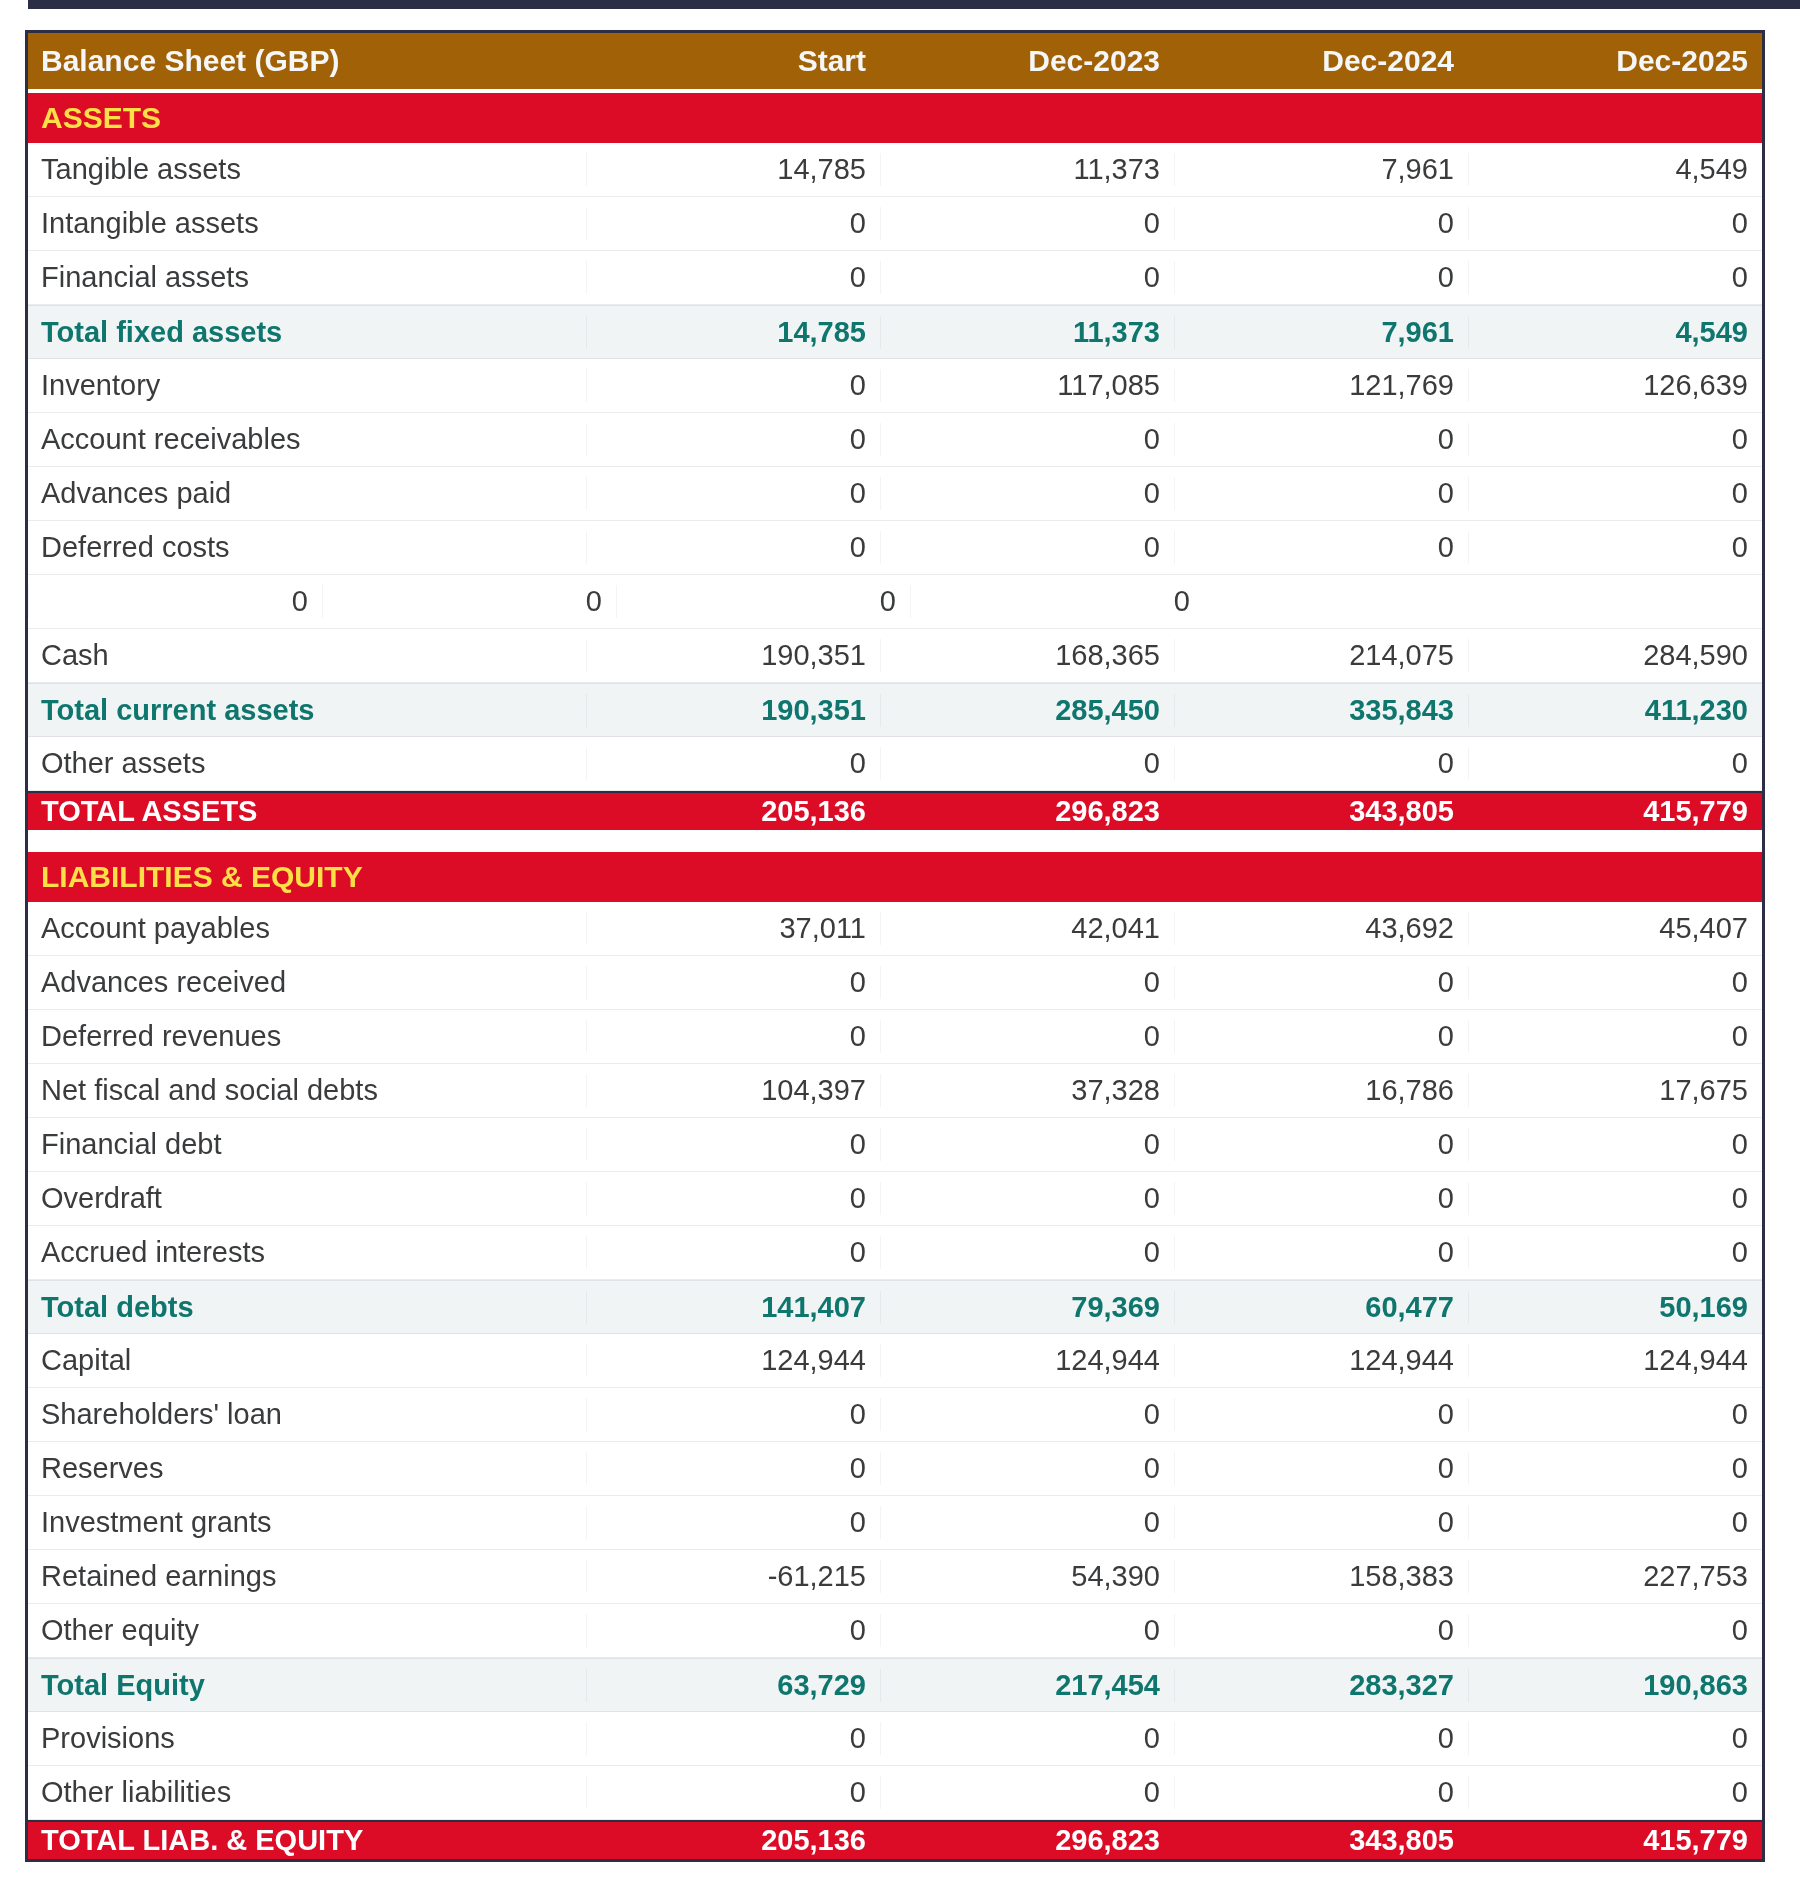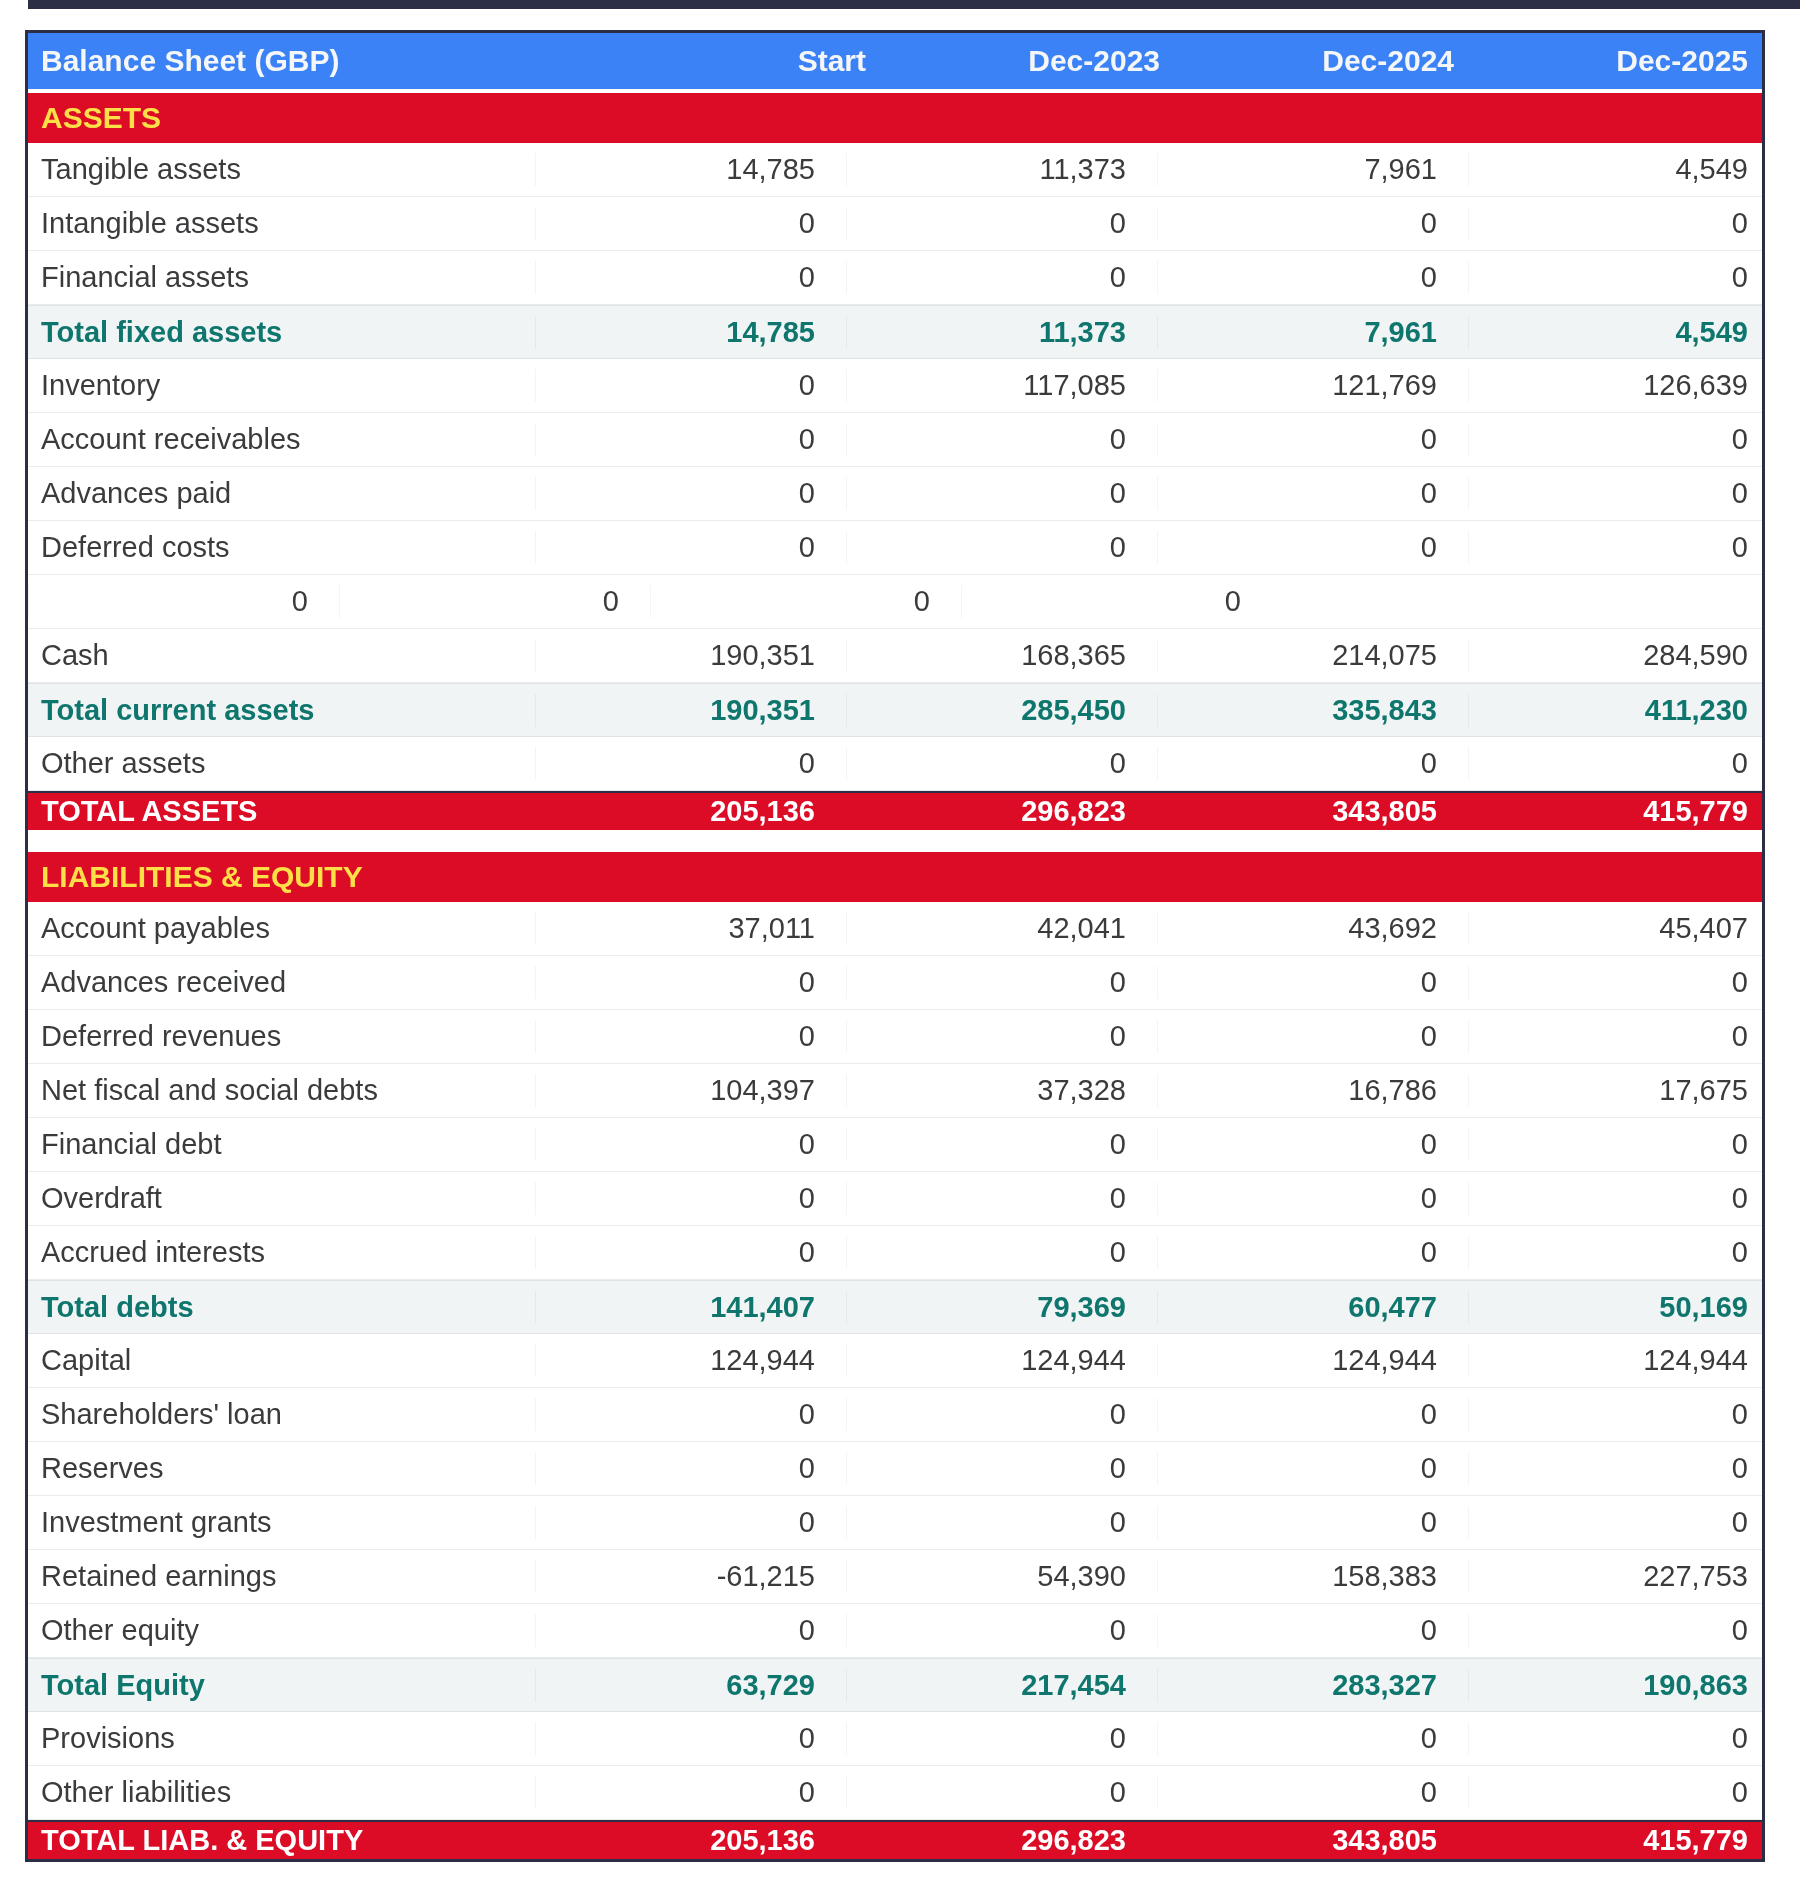--- a/index.html
+++ b/index.html
@@ -10,33 +10,33 @@
   }
   .top-strip{
     position:absolute;top:0;left:28px;width:1772px;height:9px;
     background:#2b2e44;
   }
   .balance-table{
     position:absolute;left:25px;top:30px;width:1740px;
     border:3px solid #2b2e44;box-sizing:border-box;background:#ffffff;
   }
   .header-row{
-    display:flex;align-items:center;height:56px;background:#3b82f6;
+    display:flex;align-items:center;height:56px;background:#a16207;
     color:#f5f6f8;font-weight:bold;font-size:30px;
   }
   .section-band{
     display:flex;align-items:center;height:50px;background:#dc0b26;
     color:#fde047;font-weight:bold;font-size:30px;
     margin-top:4px;
   }
   .section-band .label{padding-left:13px;}
   .section-gap{height:18px;background:#ffffff;}
   .row{
     display:flex;align-items:center;height:54px;box-sizing:border-box;
-    font-size:29px;color:#3a3b3d;background:#ffffff;gap:17px;
+    font-size:29px;color:#3a3b3d;background:#ffffff;
   }
   .row.data{border-bottom:1px solid #e9ecef;}
   .row.subtotal{
     background:#f0f4f5;font-weight:bold;color:#0f766e;
     border-top:1px solid #dfe3e8;border-bottom:1px solid #dfe3e8;
   }
   .row.grand{
     background:#dc0b26;color:#ffffff;font-weight:bold;
     border-top:2px solid #2b2e44;height:39px;
   }

